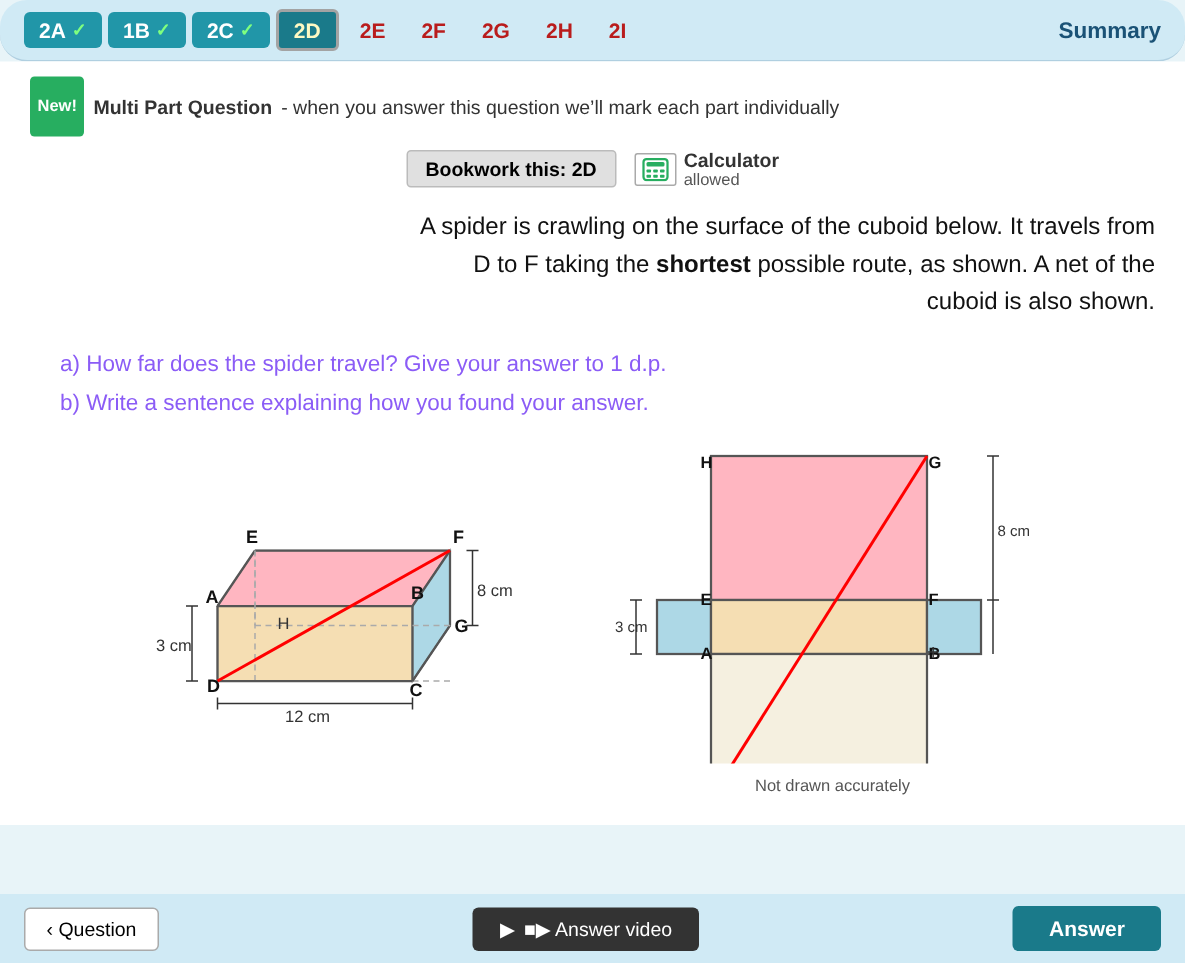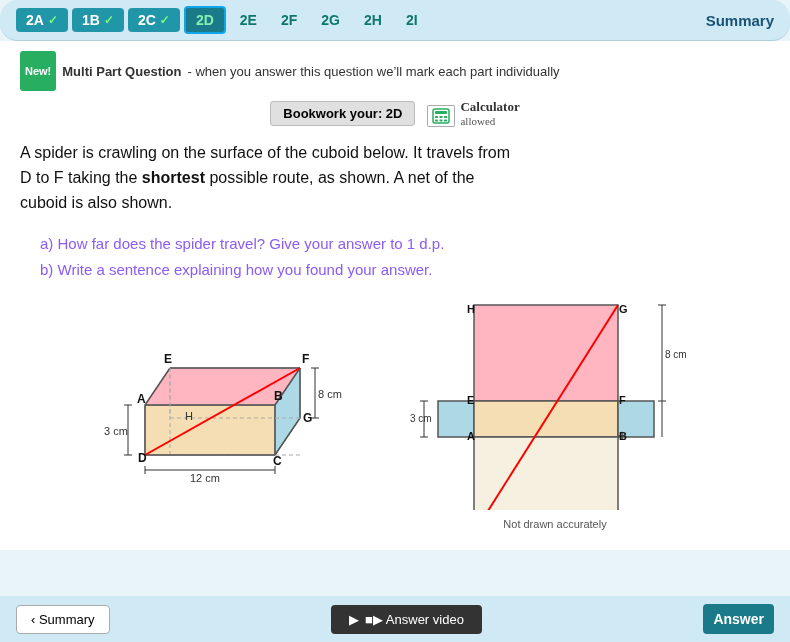--- a/index.html
+++ b/index.html
@@ -31,26 +31,26 @@
       display: flex;
       align-items: center;
       gap: 4px;
     }
     .nav-tab.completed {
       background: #2196a8;
       color: white;
     }
     .nav-tab.current {
       background: #1a7a8a;
-      color: #86efac;
-      border: 2px solid #0ea5e9;
+      color: #fef9c3;
+      border: 2px solid #a3a3a3;
     }
     .nav-tab.inactive {
       background: transparent;
-      color: #0f766e;
+      color: #b91c1c;
     }
     .checkmark {
       color: #7fff7f;
       font-size: 12px;
     }
     .summary-label {
       margin-left: auto;
       font-size: 15px;
       color: #1a5276;
       font-weight: bold;
@@ -92,43 +92,42 @@
     .bookwork-code {
       background: #e0e0e0;
       border: 1px solid #bbb;
       padding: 4px 12px;
       font-size: 13px;
       font-weight: bold;
       border-radius: 3px;
     }
     .calculator-box {
       display: flex;
-      align-items: flex-end;
+      align-items: center;
       gap: 5px;
       font-size: 12px;
       color: #333;
-      font-family: Liberation Serif, serif;
     }
     .calc-icon {
       width: 28px;
       height: 22px;
       border: 1px solid #aaa;
       border-radius: 2px;
       display: flex;
       align-items: center;
       justify-content: center;
       font-size: 14px;
       color: #27ae60;
     }
 
     
     .question-text {
       font-size: 16px;
       color: #111;
-      text-align: left;
+      text-align: right;
       line-height: 1.55;
       margin-bottom: 16px;
     }
     .question-text strong {
       font-weight: 900;
     }
 
     .sub-questions {
       font-size: 15px;
       color: #8b5cf6;
@@ -184,21 +183,21 @@
       cursor: pointer;
       display: flex;
       align-items: center;
       gap: 6px;
     }
     .answer-btn {
       background: #1a7a8a;
       color: white;
       border: none;
       border-radius: 4px;
-      padding: 7px 10px;
+      padding: 7px 24px;
       font-size: 14px;
       font-weight: bold;
       cursor: pointer;
     }
 
     .not-drawn {
       font-size: 11px;
       color: #555;
       text-align: center;
       margin-top: 4px;
@@ -243,21 +242,21 @@
 
 <div class="main-content">
 
   <div class="new-badge-row">
     <span class="new-badge">New!</span>
     <strong>Multi Part Question</strong>
     <span>- when you answer this question we’ll mark each part individually</span>
   </div>
 
   <div class="bookwork-row">
-    <div class="bookwork-code">Bookwork your: 2D</div>
+    <div class="bookwork-code">Bookwork this: 2D</div>
     <div class="calculator-box">
       <div class="calc-icon">
         <svg width="18" height="16" viewBox="0 0 18 16">
           <rect x="1" y="1" width="16" height="14" rx="2" fill="none" stroke="#27ae60" stroke-width="1.5"></rect>
           <rect x="3" y="3" width="12" height="3" rx="1" fill="#27ae60"></rect>
           <rect x="3" y="8" width="3" height="2" rx="0.5" fill="#27ae60"></rect>
           <rect x="7.5" y="8" width="3" height="2" rx="0.5" fill="#27ae60"></rect>
           <rect x="12" y="8" width="3" height="2" rx="0.5" fill="#27ae60"></rect>
           <rect x="3" y="11.5" width="3" height="2" rx="0.5" fill="#27ae60"></rect>
           <rect x="7.5" y="11.5" width="3" height="2" rx="0.5" fill="#27ae60"></rect>
@@ -385,19 +384,19 @@
         <text x="208" y="140" font-size="14" fill="#333">+</text>
       </svg>
       <div class="not-drawn">Not drawn accurately</div>
     </div>
 
   </div>
 
 </div>
 
 <div class="bottom-bar">
-  <button class="prev-btn">‹ Summary</button>
+  <button class="prev-btn">‹ Question</button>
   <button class="watch-video-btn">
     <span>▶</span>
     <span>■▶ Answer video</span>
   </button>
   <button class="answer-btn">Answer</button>
 </div>
 
 </body></html>

